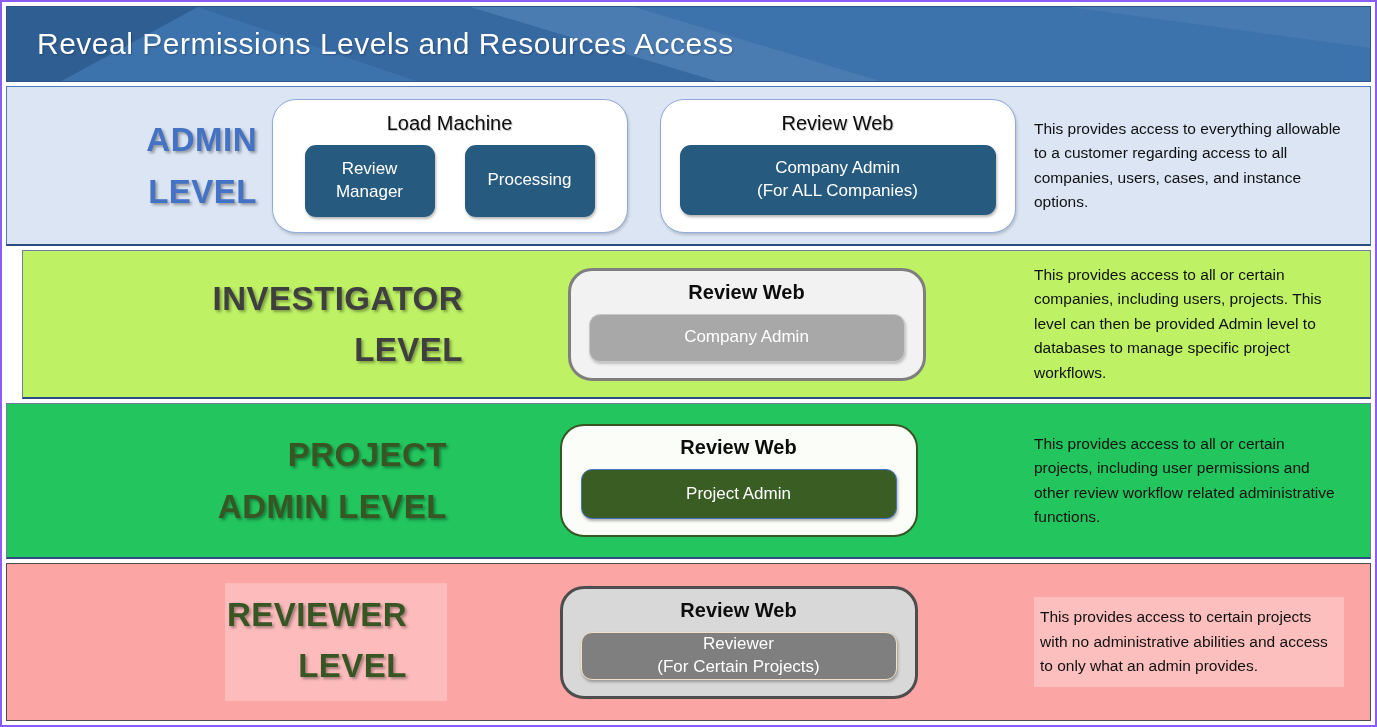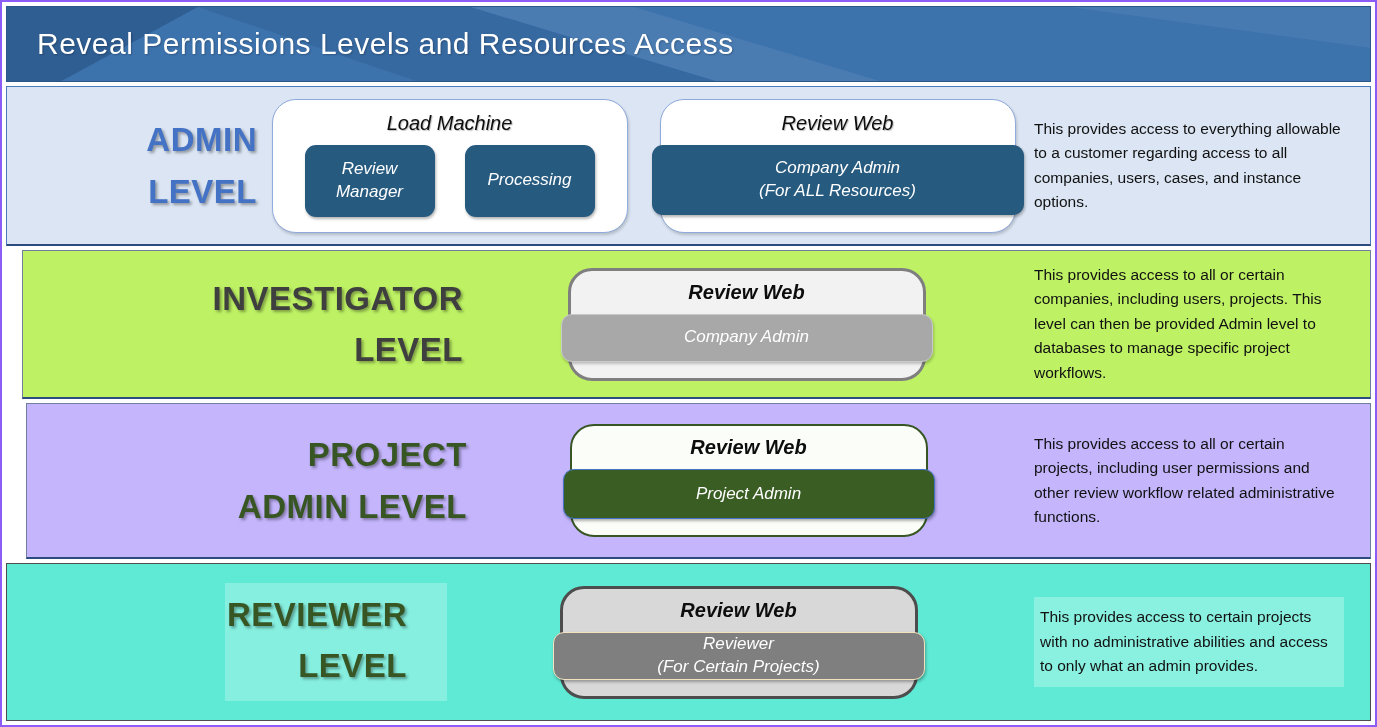--- a/index.html
+++ b/index.html
@@ -39,22 +39,22 @@
     padding-left: 30px;
     text-shadow: 1px 1px 2px rgba(0,0,0,0.25);
   }
   
   .level-row {
     display: flex; align-items: center;
     position: relative;
   }
   .row-admin        { flex: 0 0 160px; background: #dbe5f3; border: 1px solid #4a79bd; border-bottom: 2px solid #2c4c80; }
   .row-investigator { flex: 0 0 149px; background: #bef264; border: 1px solid #6f7f9d; border-bottom: 2px solid #2c4c80; margin-left: 16px; }
-  .row-project      { flex: 0 0 156px; background: #c4b5fd; border: 1px solid #6f7f9d; border-bottom: 2px solid #2c4c80; margin-left: 20px; }
-  .row-reviewer     { flex: 1 1 auto;  background: #5eead4; border: 1px solid #4d4d4d; }
+  .row-project      { flex: 0 0 156px; background: #22c55e; border: 1px solid #6f7f9d; border-bottom: 2px solid #2c4c80; }
+  .row-reviewer     { flex: 1 1 auto;  background: #fca5a5; border: 1px solid #4d4d4d; }
 
   .label-zone {
     flex: 0 0 440px;
     padding-left: 34px;
     align-self: center;
     text-align: right;
   }
   .row-admin .label-zone { flex: 0 0 250px; }
   .level-label {
     font-size: 33px;
@@ -86,21 +86,21 @@
     font-size: 15.5px;
     line-height: 1.58;
     color: #111111;
   }
   .desc-backdrop { background: rgba(255,255,255,0.28); padding: 8px 6px; }
 
   
   .card {
     border-radius: 24px;
     padding: 10px 18px 16px 18px;
-    display: flex; flex-direction: column; align-items: center; font-style: italic;
+    display: flex; flex-direction: column; align-items: center;
   }
   .card-title {
     font-size: 20px;
     color: #0d0d0d;
     margin: 2px 0 10px 0;
     text-shadow: 1px 1px 1px rgba(0,0,0,0.25);
   }
   .card-title.bold { font-weight: 700; text-shadow: none; }
 
   .card-white {
@@ -133,21 +133,21 @@
     color: #ffffff;
     text-align: center;
     font-size: 17px;
     line-height: 1.35;
     border-radius: 11px;
     display: flex; flex-direction: column; align-items: center; justify-content: center;
     box-shadow: 1px 2px 3px rgba(0,0,0,0.30);
   }
   .btn-darkblue { background: #265a7f; }
   .btn-small { width: 130px; height: 72px; }
-  .btn-wide  { width: 372px; height: 70px; }
+  .btn-wide  { width: 316px; height: 70px; }
   .btn-gray {
     background: #a8a8a8;
     border: 1px solid #c9c9c9;
     box-shadow: 1px 2px 3px rgba(0,0,0,0.22);
   }
   .btn-green {
     background: #3a5d24;
     border: 1.5px solid #4472c4;
   }
   .btn-medgray {
@@ -185,21 +185,21 @@
           </div>
           <div class="perm-btn btn-darkblue btn-small">
             <span>Processing</span>
           </div>
         </div>
       </div>
       <div class="card card-white">
         <div class="card-title">Review Web</div>
         <div class="perm-btn btn-darkblue btn-wide">
           <span>Company Admin</span>
-          <span>(For ALL Resources)</span>
+          <span>(For ALL Companies)</span>
         </div>
       </div>
     </div>
     <div class="desc-zone">
       <div class="desc-text">This provides access to everything allowable to a customer regarding access to all companies, users, cases, and instance options.</div>
     </div>
   </div>
 
   <div class="level-row row-investigator">
     <div class="label-zone">

